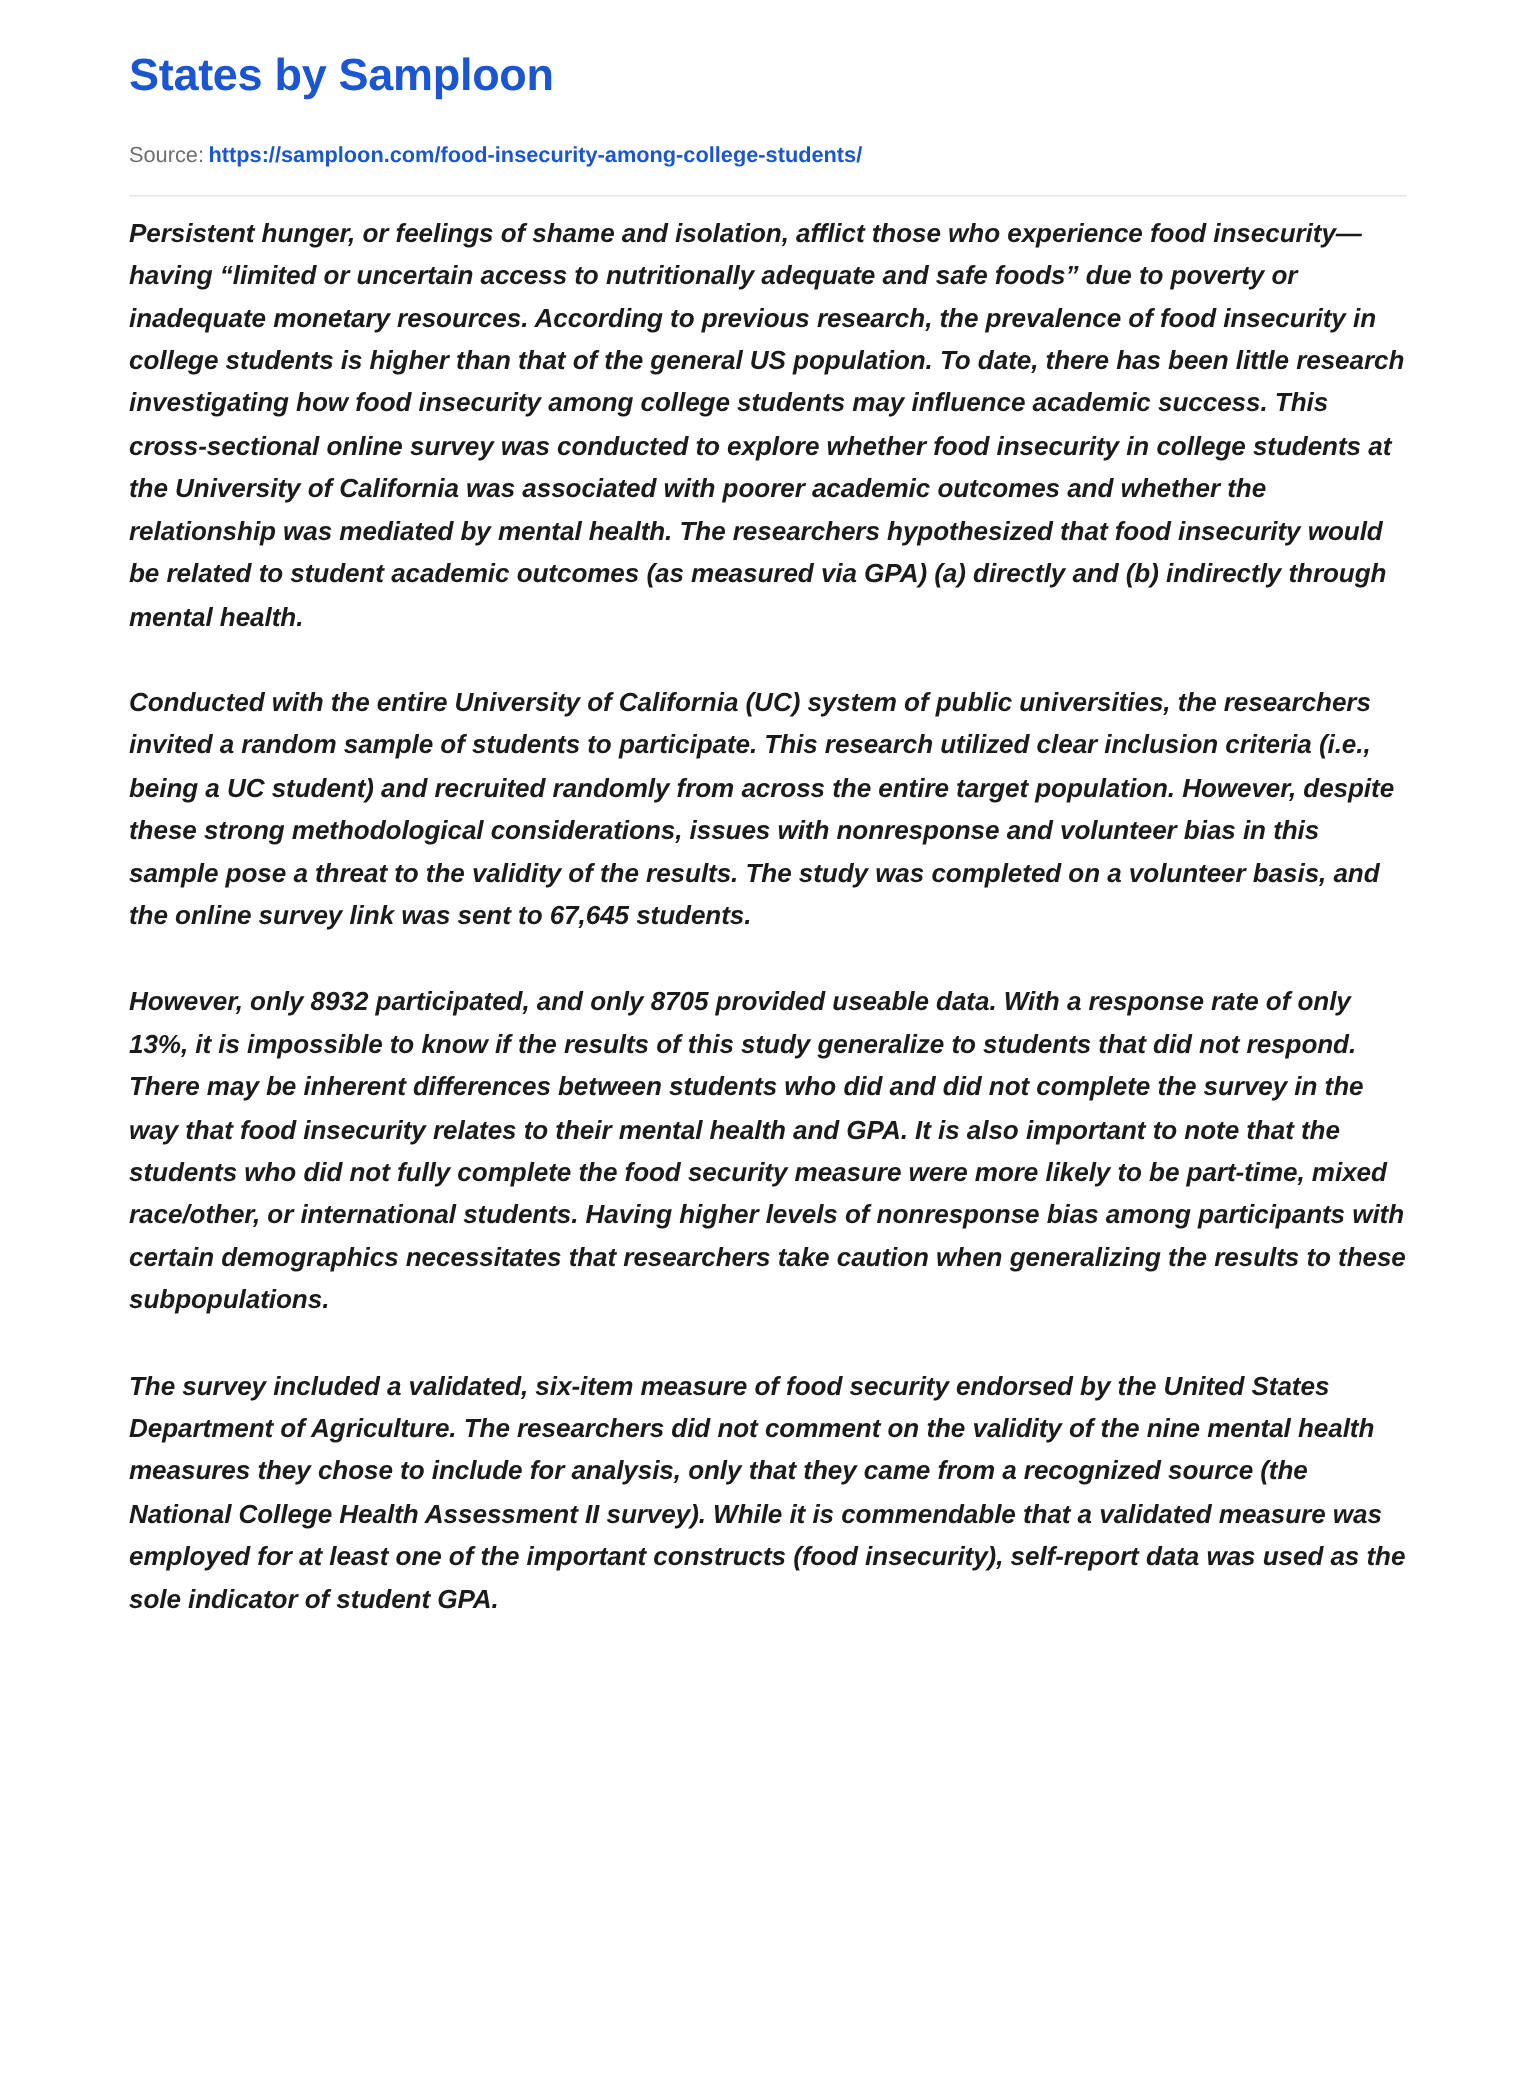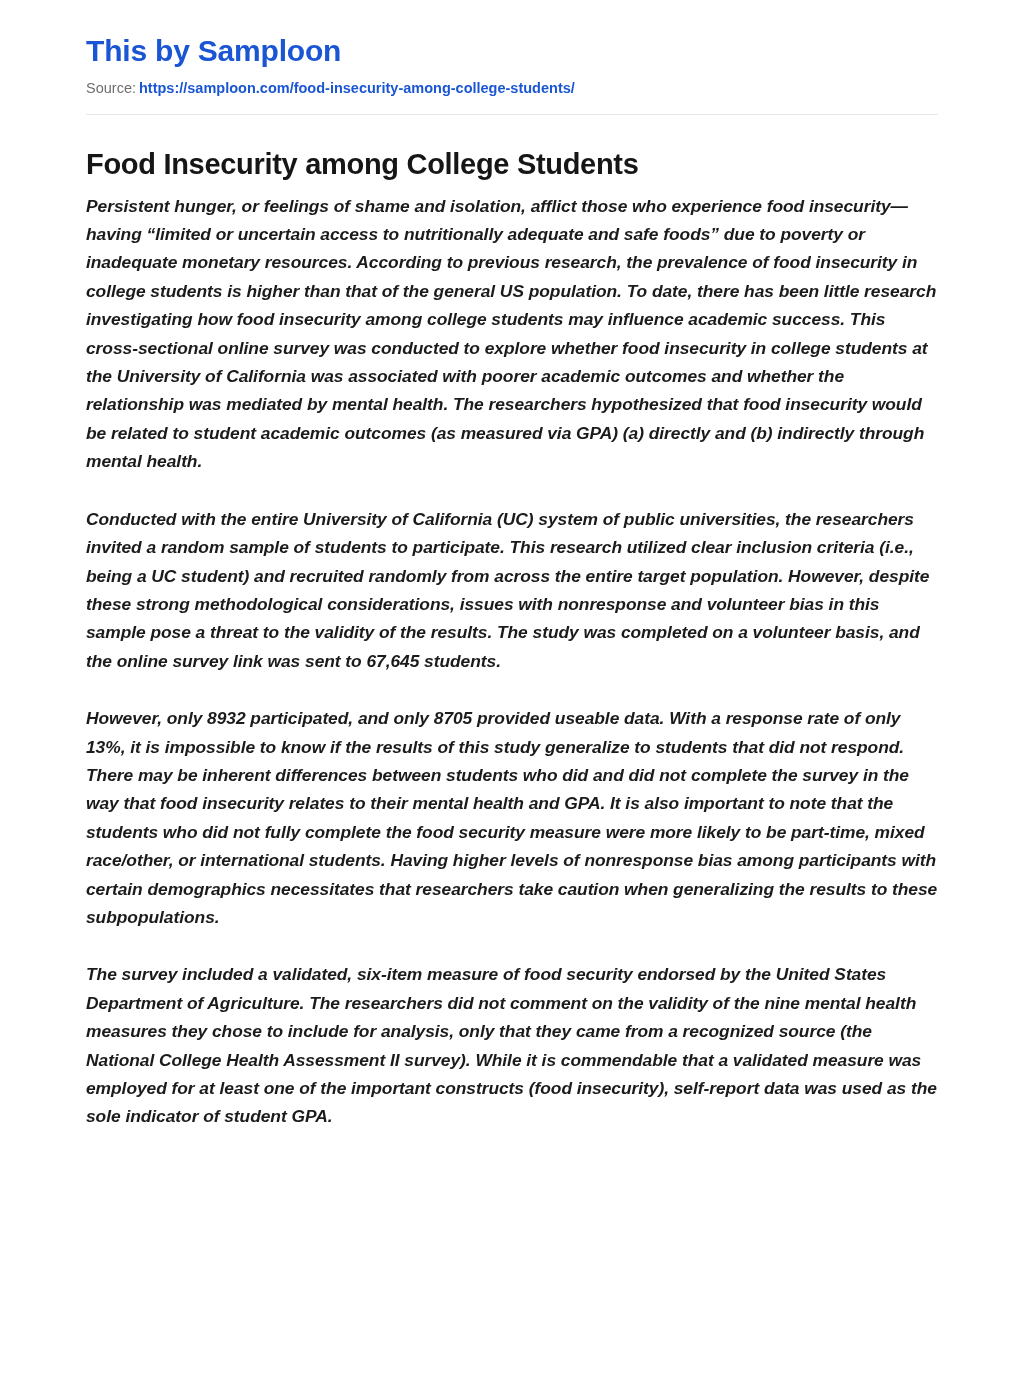--- a/index.html
+++ b/index.html
@@ -30,21 +30,21 @@
   }
   .brand {
     font-size: 30px;
     font-weight: 700;
     letter-spacing: -0.2px;
     color: #1a56d4;
     line-height: 1.1;
     margin: 0;
   }
   .source-line {
-    margin-top: 12px;
+    margin-top: 28px;
     font-size: 14.5px;
     line-height: 1.3;
     white-space: nowrap;
   }
   .source-label {
     color: #6e6e6e;
     font-weight: 400;
   }
   .source-url {
     color: #1a56d4;
@@ -89,31 +89,30 @@
   .article-body p:last-child {
     margin-bottom: 0;
   }
 </style>
 </head>
 <body>
 
 <div class="page">
 
   <header class="site-header">
-    <h1 class="brand">This by Samploon</h1>
+    <h1 class="brand">States by Samploon</h1>
 
     <div class="source-line">
       <span class="source-label">Source:</span><a class="source-url" href="#">https://samploon.com/food-insecurity-among-college-students/</a>
     </div>
   </header>
 
   <hr class="divider">
 
   <main class="article">
-    <h2 class="article-title">Food Insecurity among College Students</h2>
 
     <div class="article-body">
       <p>Persistent hunger, or feelings of shame and isolation, afflict those who experience food insecurity—having “limited or uncertain access to nutritionally adequate and safe foods” due to poverty or inadequate monetary resources. According to previous research, the prevalence of food insecurity in college students is higher than that of the general US population. To date, there has been little research investigating how food insecurity among college students may influence academic success. This cross-sectional online survey was conducted to explore whether food insecurity in college students at the University of California was associated with poorer academic outcomes and whether the relationship was mediated by mental health. The researchers hypothesized that food insecurity would be related to student academic outcomes (as measured via GPA) (a) directly and (b) indirectly through mental health.</p>
       <p>Conducted with the entire University of California (UC) system of public universities, the researchers invited a random sample of students to participate. This research utilized clear inclusion criteria (i.e., being a UC student) and recruited randomly from across the entire target population. However, despite these strong methodological considerations, issues with nonresponse and volunteer bias in this sample pose a threat to the validity of the results. The study was completed on a volunteer basis, and the online survey link was sent to 67,645 students.</p>
       <p>However, only 8932 participated, and only 8705 provided useable data. With a response rate of only 13%, it is impossible to know if the results of this study generalize to students that did not respond. There may be inherent differences between students who did and did not complete the survey in the way that food insecurity relates to their mental health and GPA. It is also important to note that the students who did not fully complete the food security measure were more likely to be part-time, mixed race/other, or international students. Having higher levels of nonresponse bias among participants with certain demographics necessitates that researchers take caution when generalizing the results to these subpopulations.</p>
       <p>The survey included a validated, six-item measure of food security endorsed by the United States Department of Agriculture. The researchers did not comment on the validity of the nine mental health measures they chose to include for analysis, only that they came from a recognized source (the National College Health Assessment II survey). While it is commendable that a validated measure was employed for at least one of the important constructs (food insecurity), self-report data was used as the sole indicator of student GPA.</p>
     </div>
   </main>
 
 </div>

